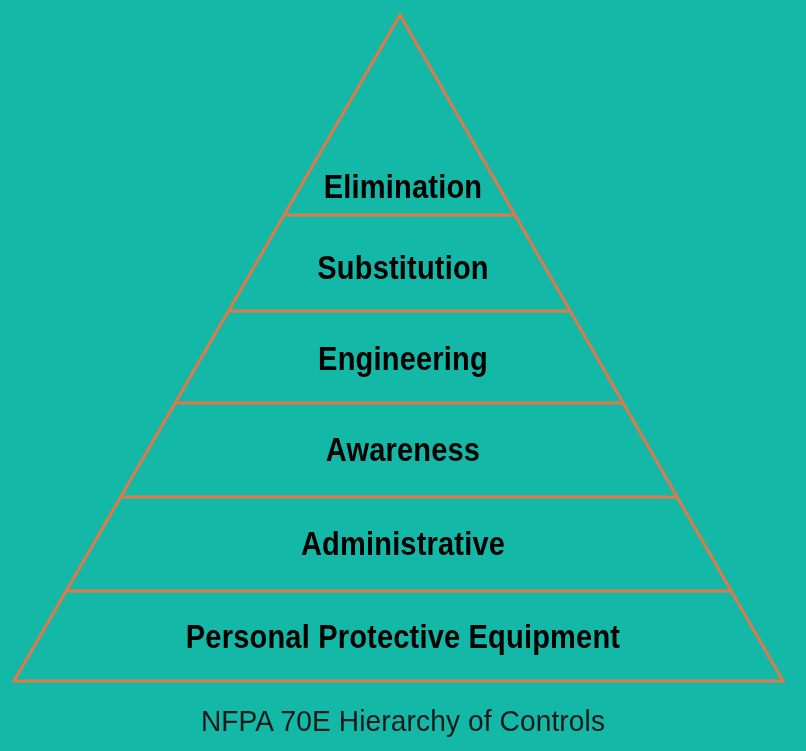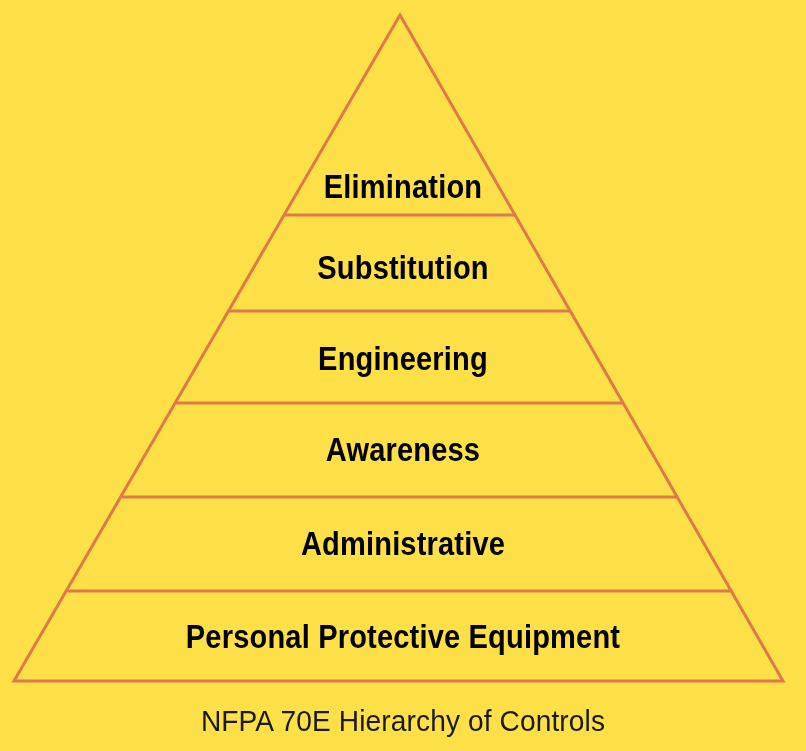--- a/index.html
+++ b/index.html
@@ -9,21 +9,21 @@
     background: #ffffff;
   }
   body {
     font-family: "Liberation Sans", sans-serif;
     -webkit-font-smoothing: antialiased;
   }
   #page {
     position: relative;
     width: 806px;
     height: 751px;
-    background: #fde047;
+    background: #14b8a6;
     overflow: hidden;
   }
   #pyramid-svg {
     position: absolute;
     left: 0;
     top: 0;
     width: 806px;
     height: 751px;
     display: block;
   }

